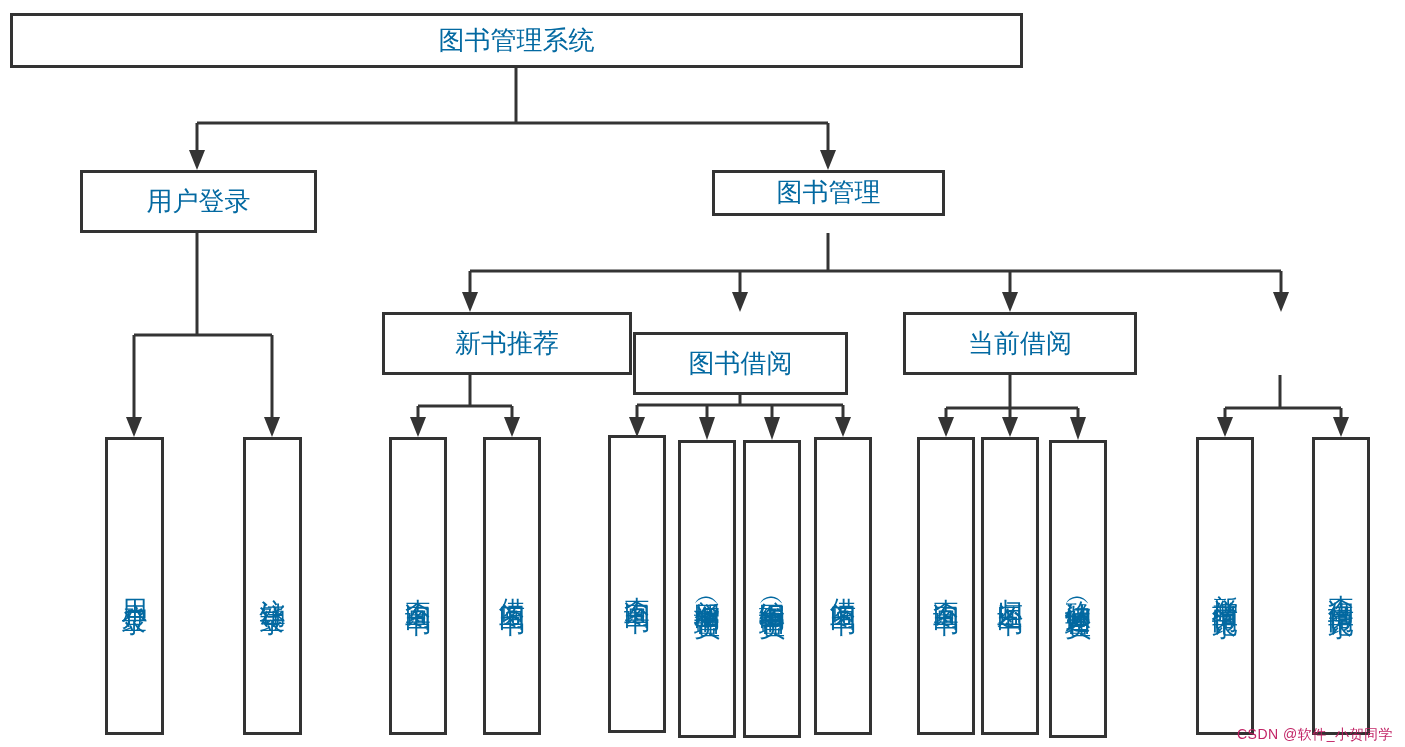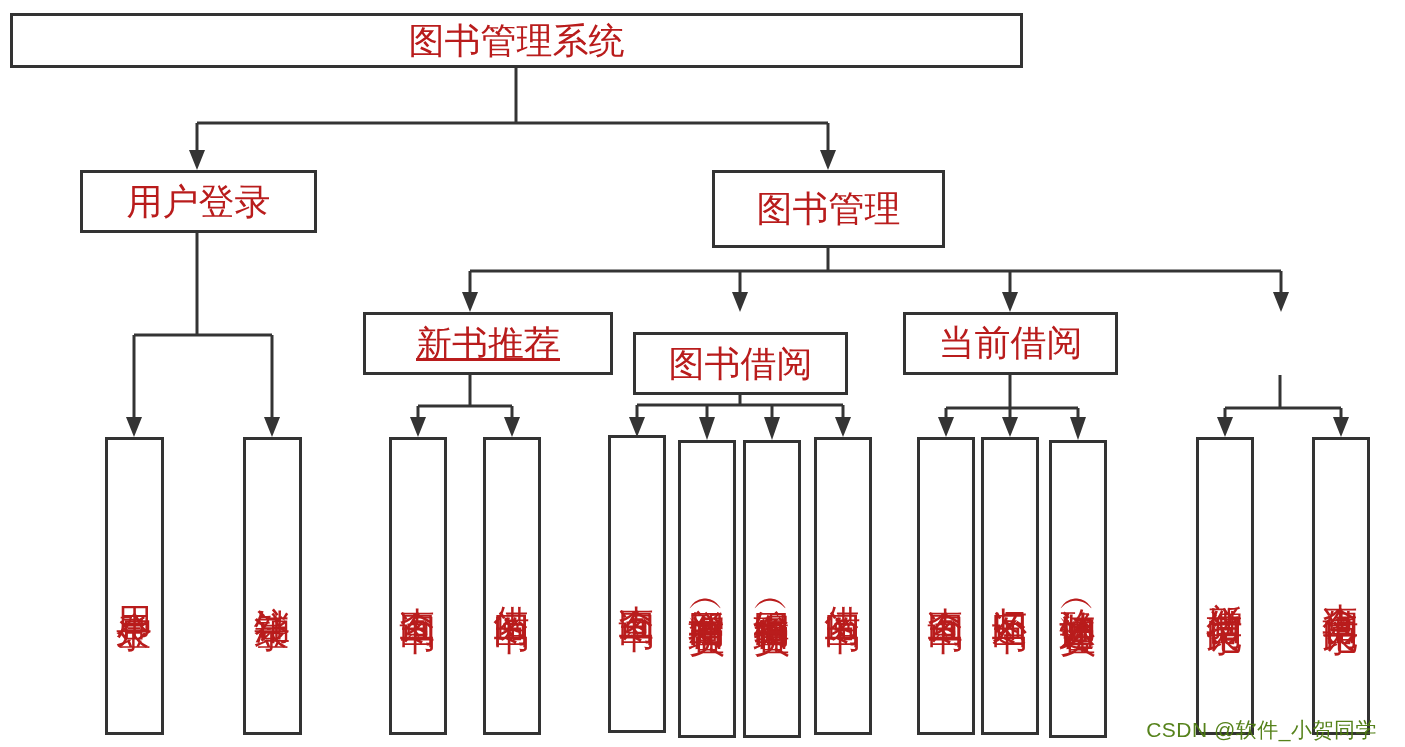--- a/index.html
+++ b/index.html
@@ -30,39 +30,39 @@
     fill: #343434;
   }
   .node {
     position: absolute;
     box-sizing: border-box;
     background: #ffffff;
     border: 3px solid #333333;
     display: flex;
     align-items: center;
     justify-content: center;
-    color: #b91c1c;
-    font-size: 36px;
+    color: #0369a1;
+    font-size: 26px;
     line-height: 1.2;
     white-space: nowrap;
   }
   .node.leaf span {
     writing-mode: vertical-rl;
     text-orientation: mixed;
     letter-spacing: 4px;
   }
   .node.leaf.long span {
     letter-spacing: 2px;
   }
   .watermark {
     position: absolute;
-    right: 28px;
+    right: 12px;
     bottom: 3px;
-    font-size: 21px;
-    color: #4d7c0f;
+    font-size: 14px;
+    color: #be185d;
     opacity: 0.95;
     letter-spacing: 0.5px;
     z-index: 5;
   }
 </style>
 </head>
 <body>
 
 <div class="canvas">
 
@@ -128,31 +128,31 @@
     <polygon points="1333,417 1349,417 1341,437"></polygon>
   </svg>
 
   <div class="node" style="left:10px; top:13px; width:1013px; height:55px;">
     <span>图书管理系统</span>
   </div>
 
   <div class="node" style="left:80px; top:170px; width:237px; height:63px;">
     <span>用户登录</span>
   </div>
-  <div class="node" style="left:712px; top:170px; width:233px; height:78px;">
+  <div class="node" style="left:712px; top:170px; width:233px; height:46px;">
     <span>图书管理</span>
   </div>
 
-  <div class="node" style="left:363px; top:312px; width:250px; height:63px;text-decoration:underline;">
+  <div class="node" style="left:382px; top:312px; width:250px; height:63px;">
     <span>新书推荐</span>
   </div>
   <div class="node" style="left:633px; top:312px; width:215px; height:63px;margin-top:20px;">
     <span>图书借阅</span>
   </div>
-  <div class="node" style="left:903px; top:312px; width:215px; height:63px;font-family:Liberation Serif, serif;">
+  <div class="node" style="left:903px; top:312px; width:234px; height:63px;font-family:Liberation Serif, serif;">
     <span>当前借阅</span>
   </div>
 
   <div class="node leaf" style="left:105px; top:437px; width:59px; height:298px;">
     <span>用户登录</span>
   </div>
   <div class="node leaf" style="left:243px; top:437px; width:59px; height:298px;">
     <span>注销登录</span>
   </div>
 

